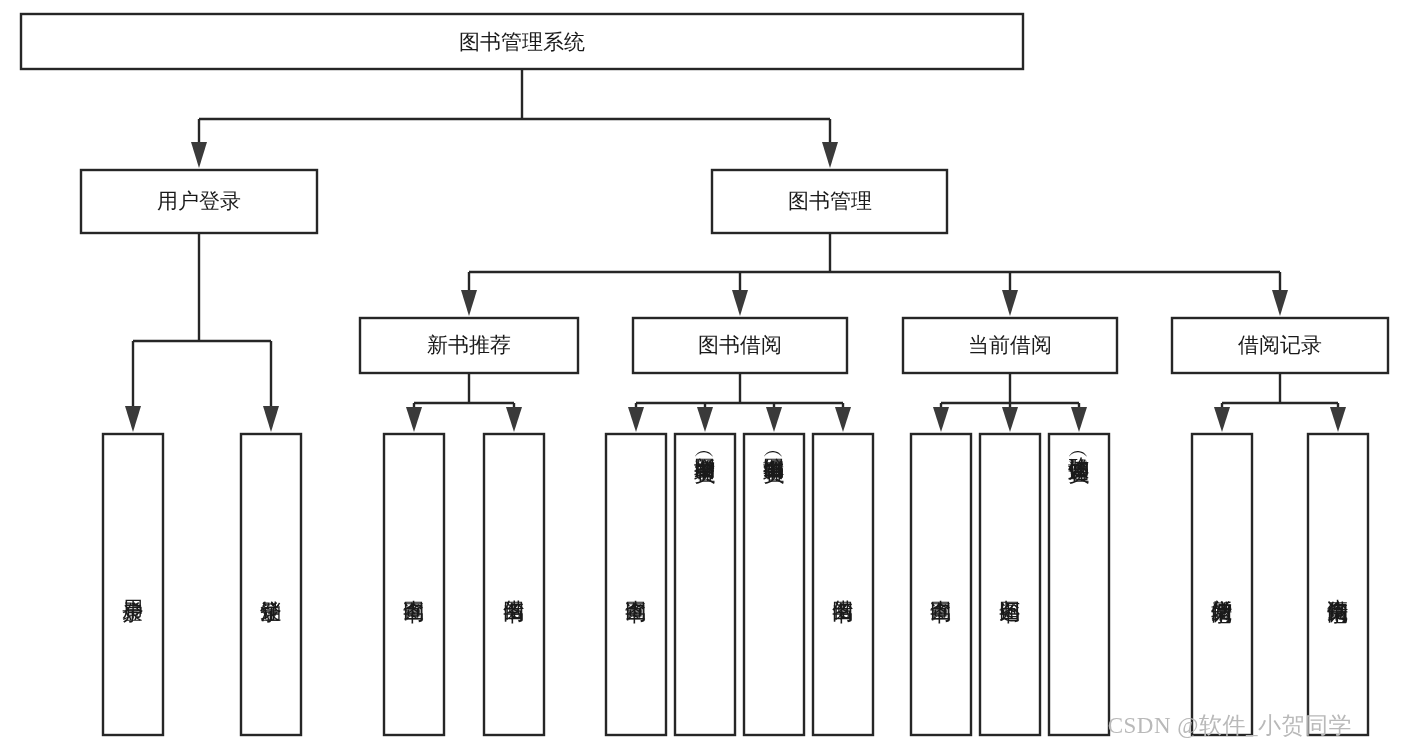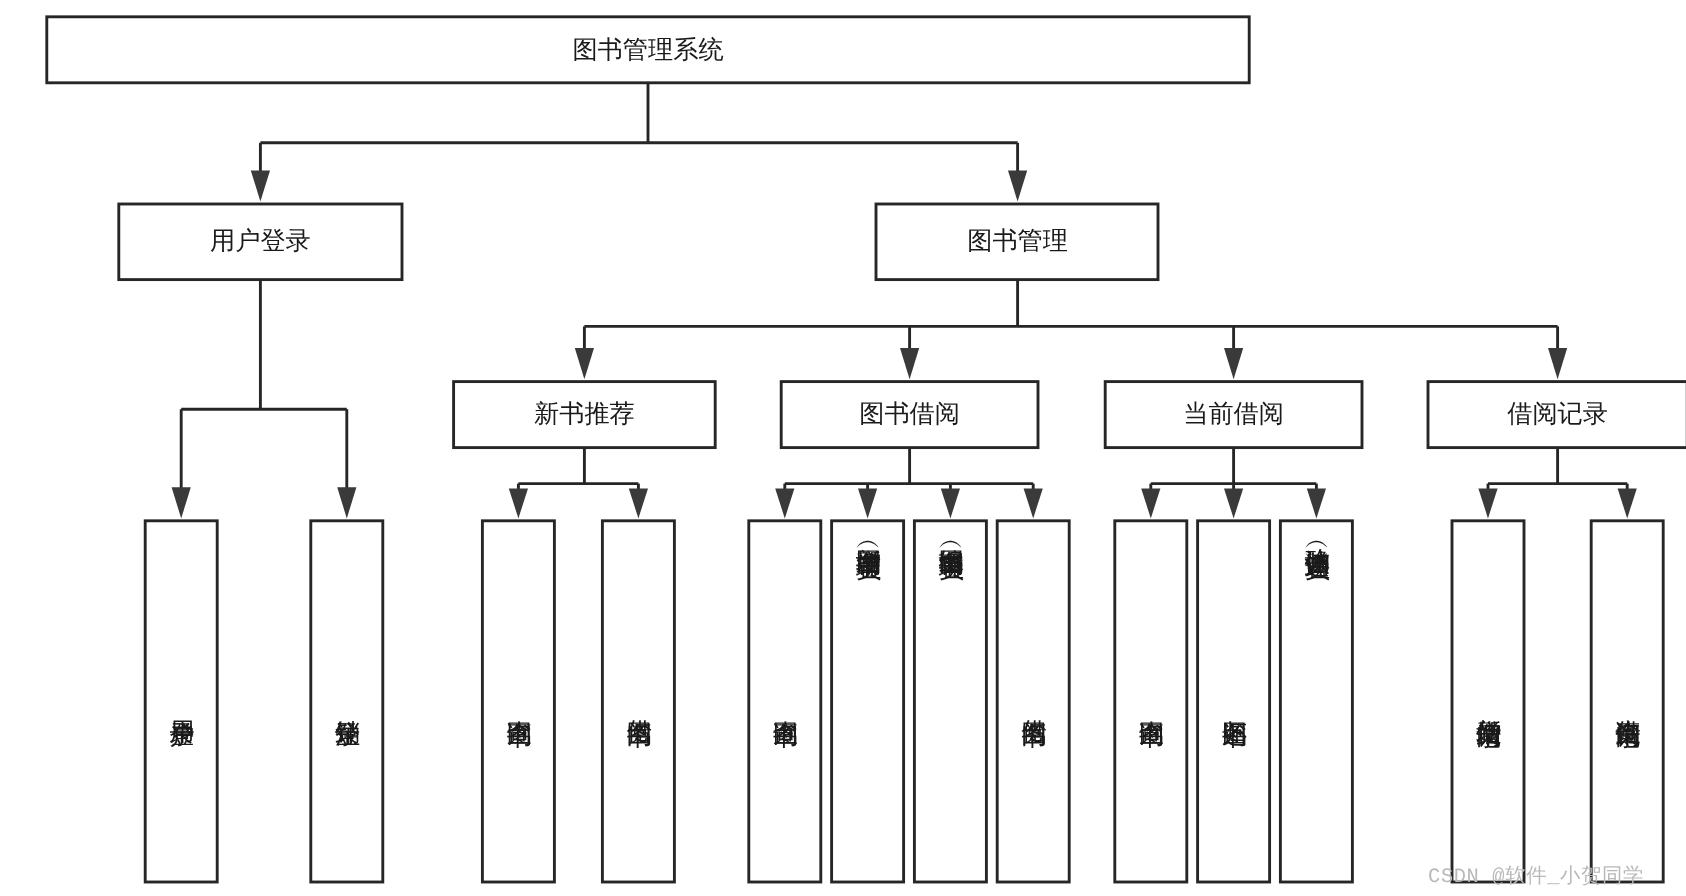--- a/index.html
+++ b/index.html
@@ -11,21 +11,20 @@
     width: 1405px;
     height: 747px;
     font-family: "Liberation Sans", "DejaVu Sans", sans-serif;
     overflow: hidden;
   }
   #diagram-root {
     position: relative;
     width: 1362px;
     height: 747px;
     background: #ffffff;
-    margin-left: 18px;
   }
   svg#tree-svg {
     position: absolute;
     left: 0;
     top: 0;
     width: 1405px;
     height: 747px;
   }
   .node-box {
     fill: #ffffff;
@@ -65,22 +64,22 @@
     font-size: 21px;
     color: #1a1a1a;
     line-height: 1.12;
     letter-spacing: 1px;
     white-space: nowrap;
   }
   .watermark {
     position: absolute;
     right: 10px;
     bottom: 6px;
-    font-family: Liberation Mono, monospace;
-    font-size: 17px;
+    font-family: Liberation Serif, serif;
+    font-size: 23px;
     color: #b9b9b9;
     letter-spacing: 0.5px;
     white-space: nowrap;
   }
 </style>
 </head>
 <body>
 
 <div id="diagram-root">
 

